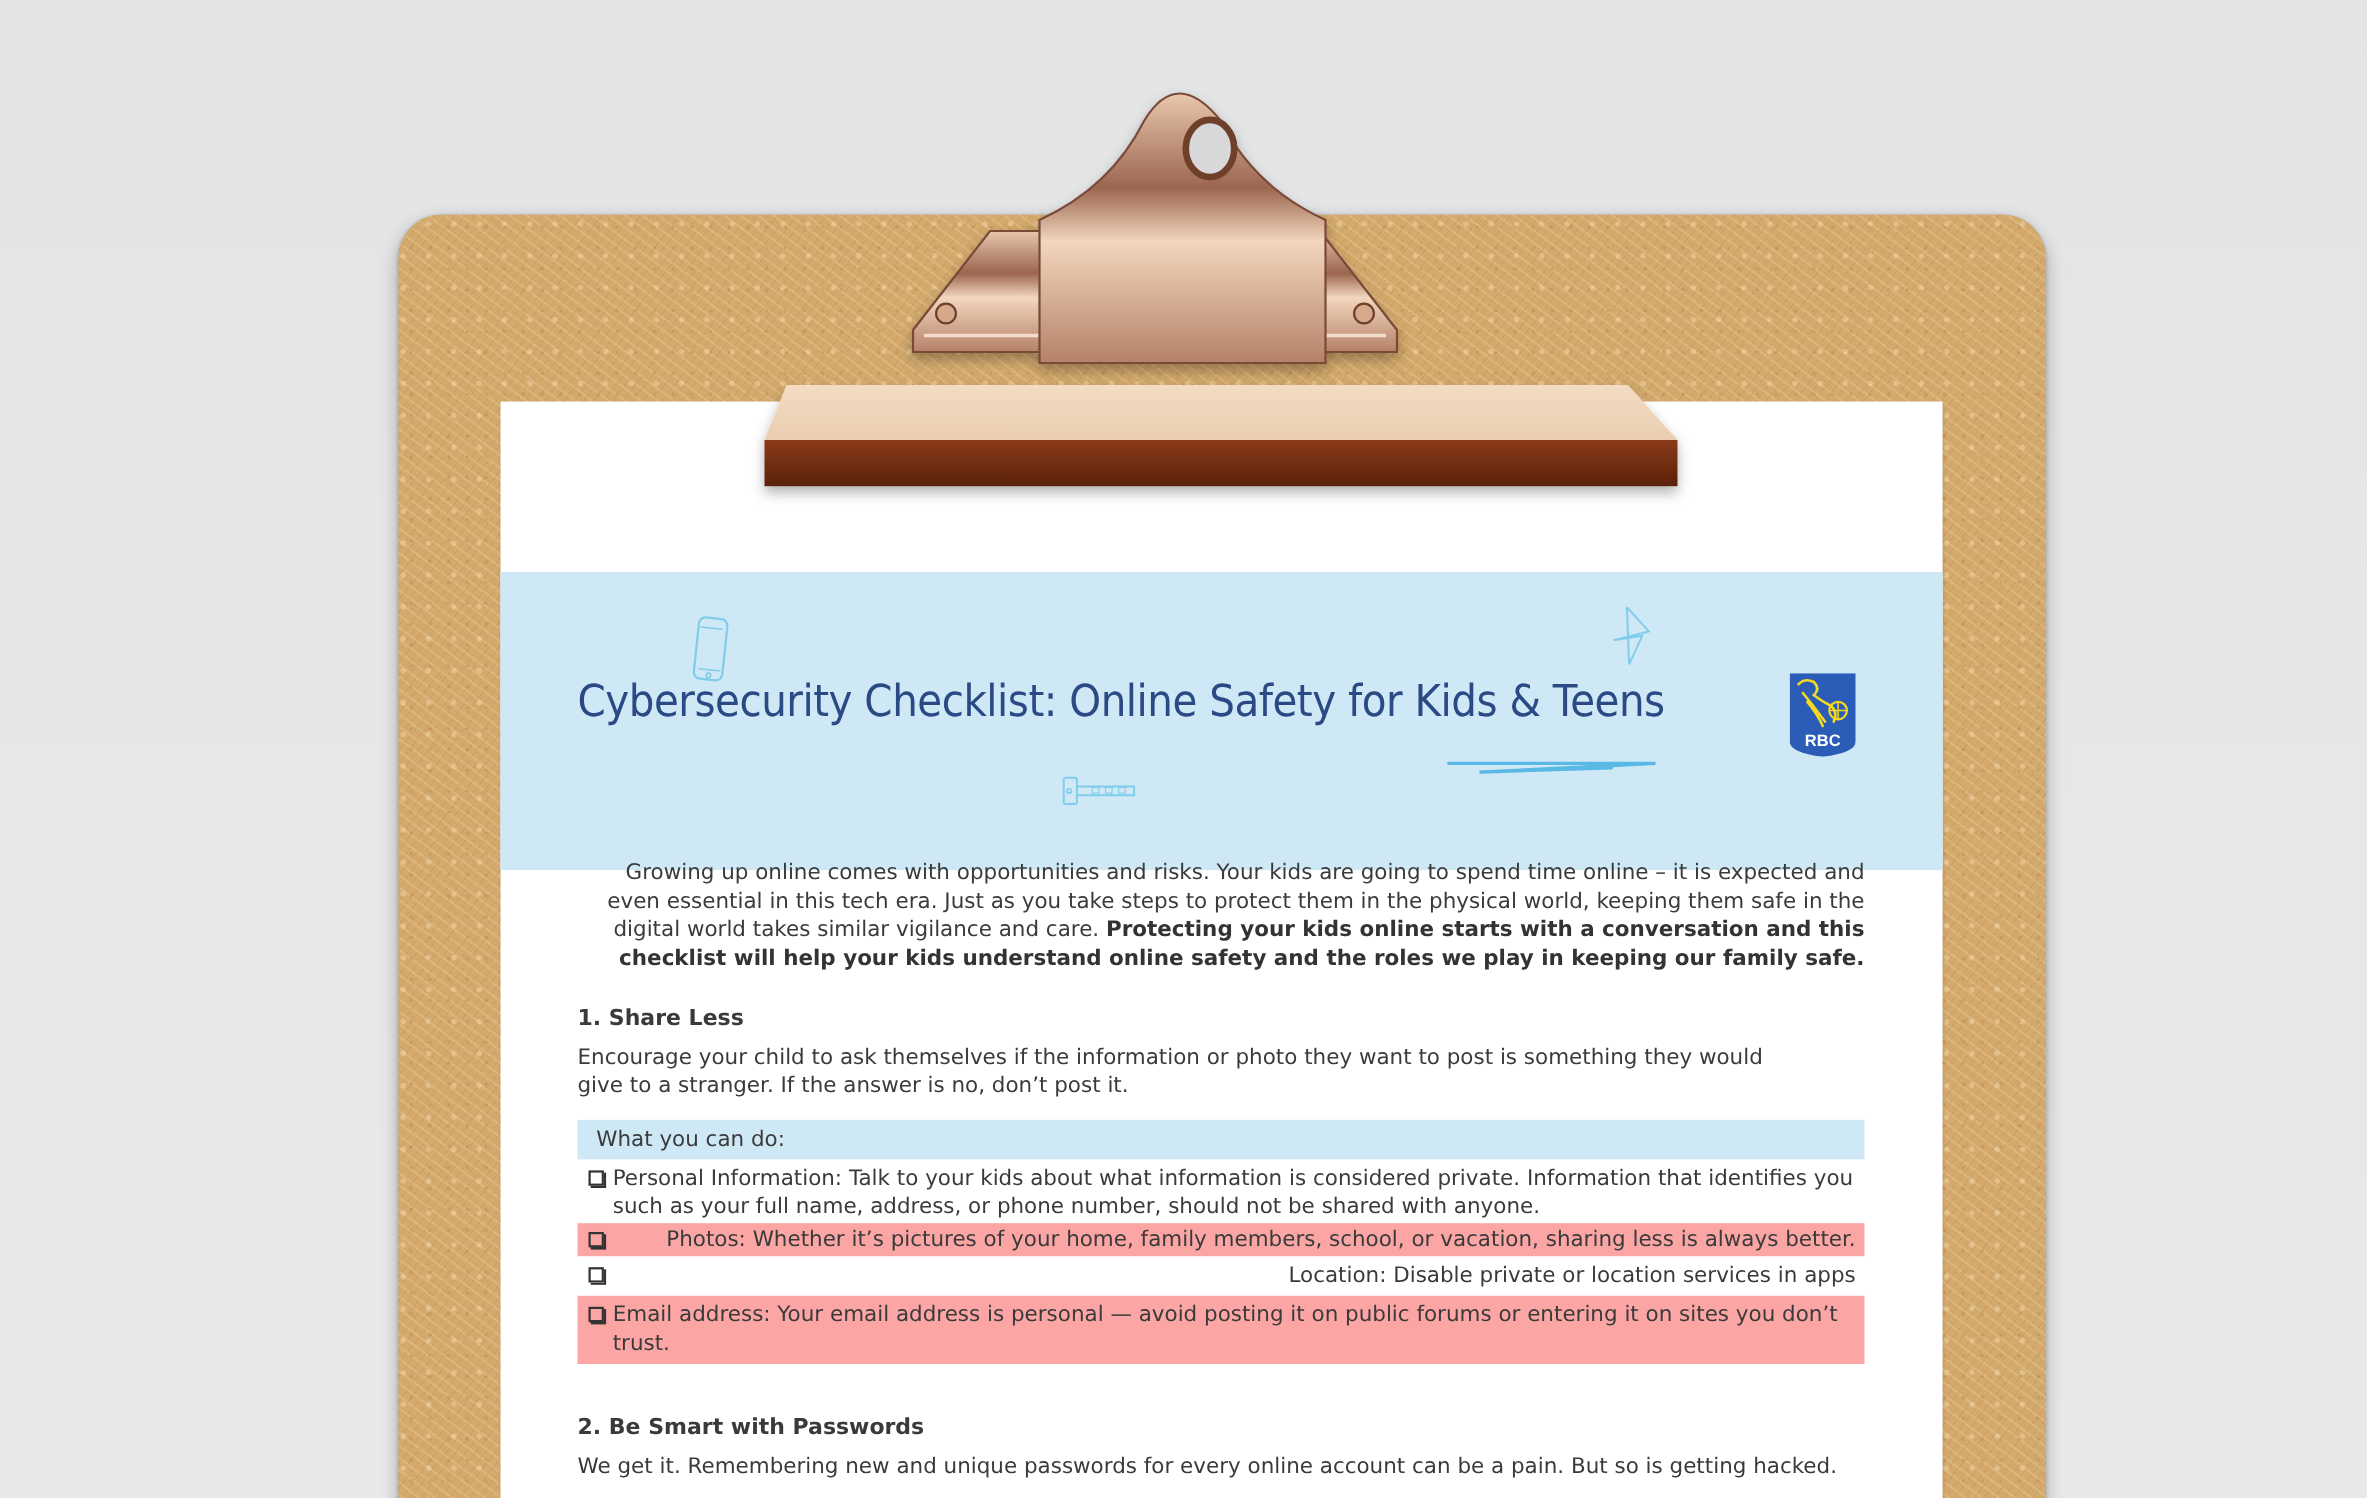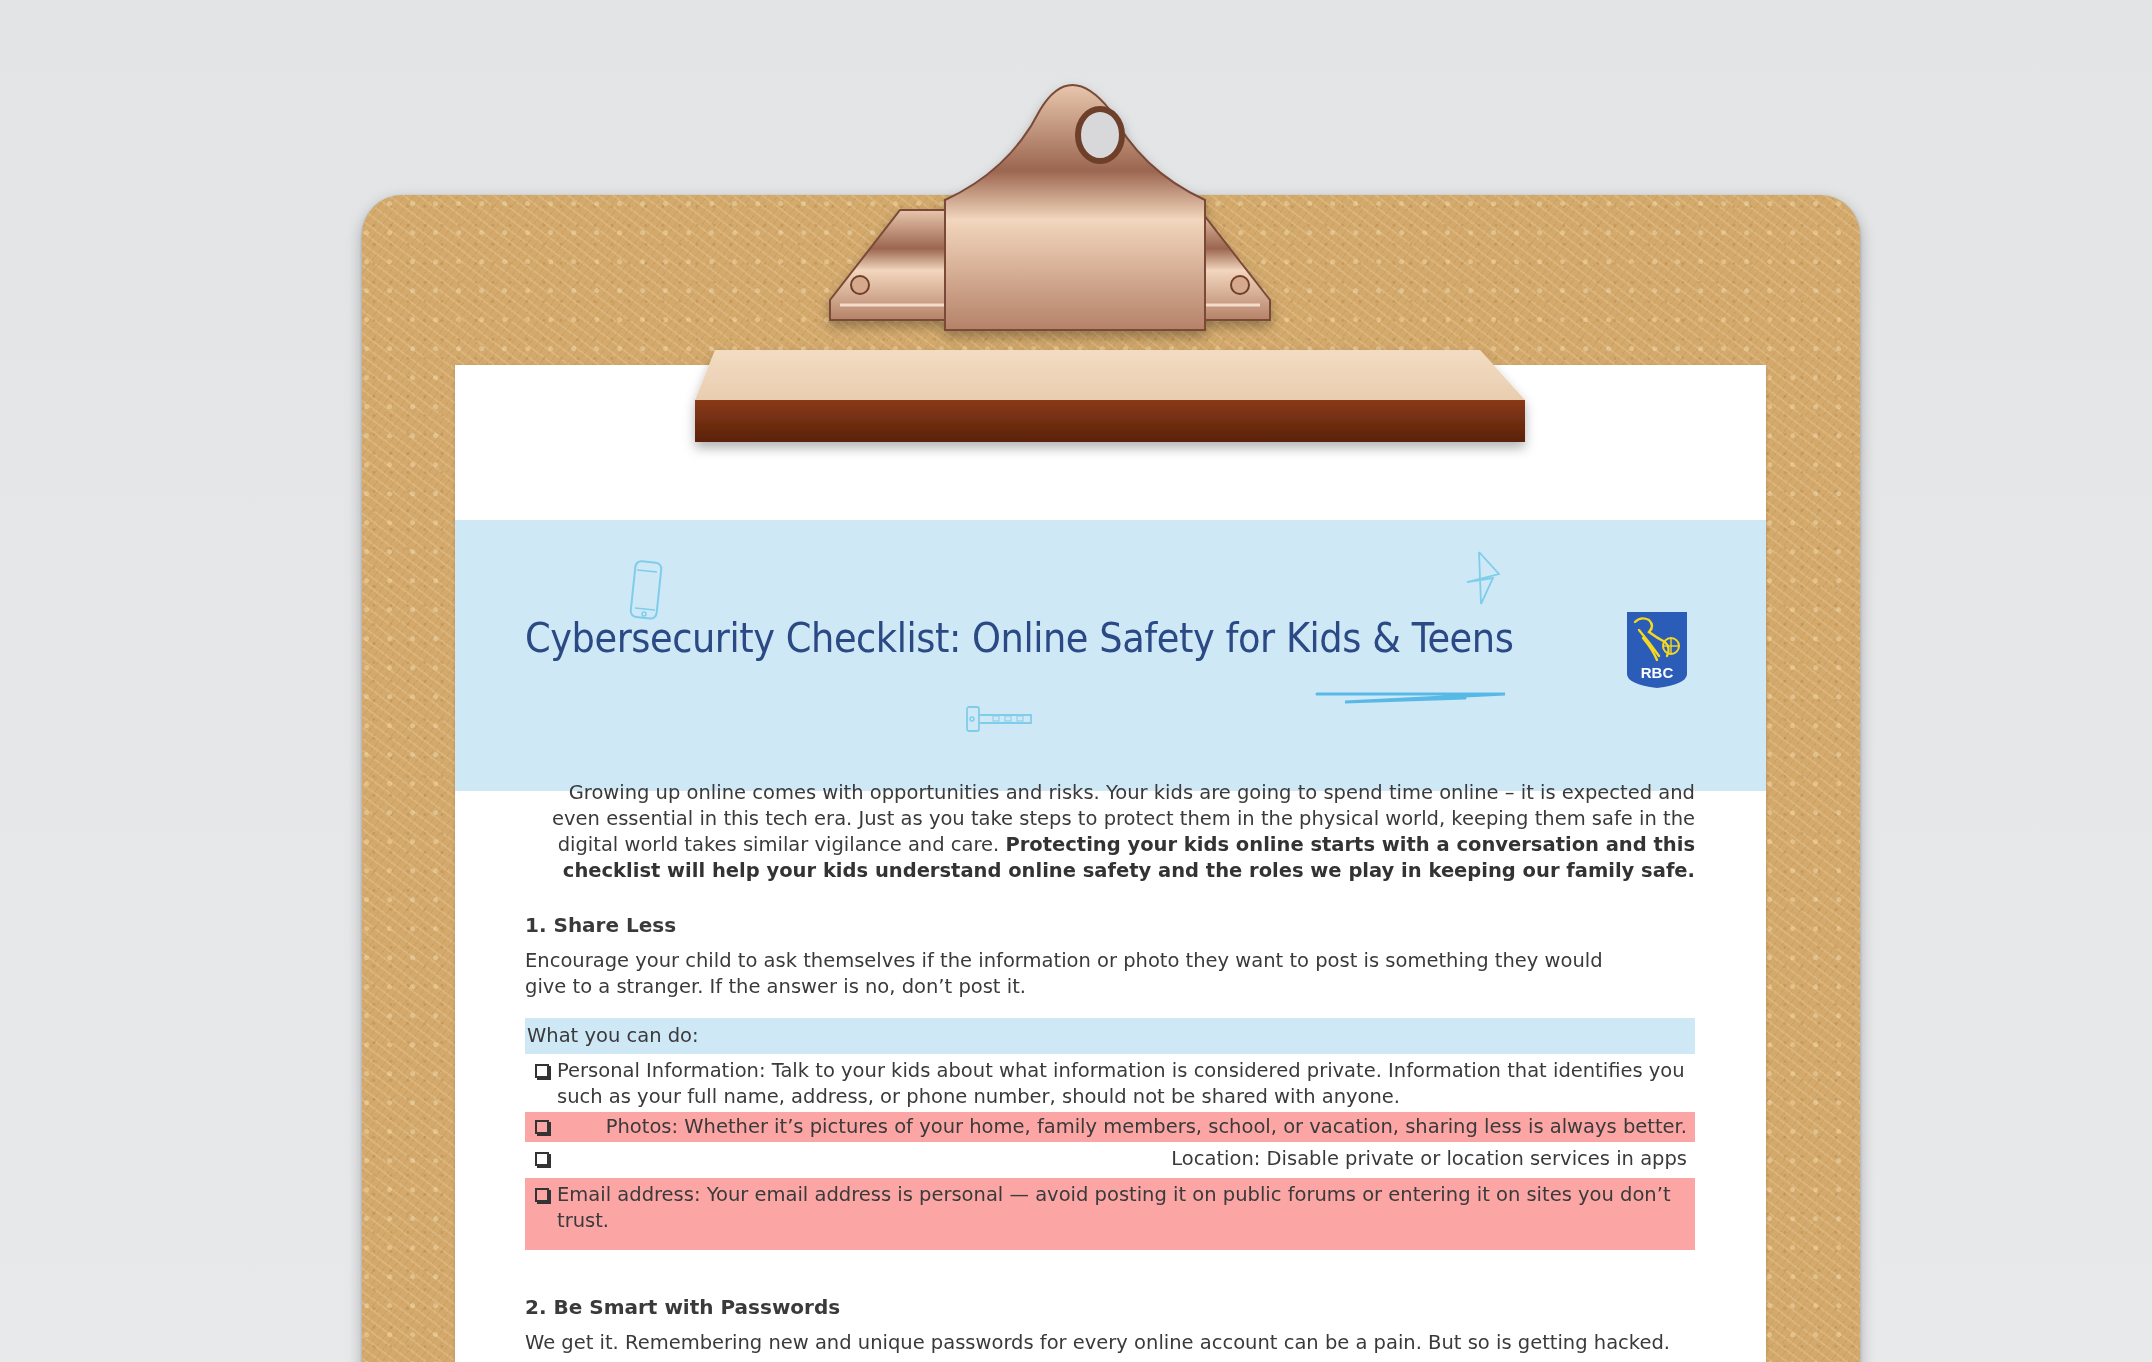--- a/index.html
+++ b/index.html
@@ -41,21 +41,21 @@
   }
   .content {
     position:absolute; left:70px; top:415px; width:1170px;
     color:#3a3a3a; font-size:19.5px; line-height:26px;
   }
   .intro { margin:0;text-align:right; }
   .intro b { font-weight:bold; color:#333; }
   h3 { font-size:20px; font-weight:bold; color:#3a3a3a; margin:28px 0 10px 0; font-weight:600; }
   .sec-body { margin:0 0 18px 0; width:1100px; }
   .what {
-    background:#cfe8f6; padding:2px 2px; height:32px; line-height:32px; margin-bottom:2px;
+    background:#cfe8f6; padding:2px 17px; height:32px; line-height:32px; margin-bottom:2px;
   }
   .item { display:flex; padding:2px 8px 2px 8px;justify-content:space-between; }
   .item.tint { background:#fca5a5; }
   .box { display:inline-block; width:14px; height:14px; border:2px solid #333; box-sizing:border-box; margin:6px 8px 0 2px; flex:none; box-shadow:2px 2px 0 #333; }
   .clip { position:absolute; left:0; top:0; width:2152px; height:460px; pointer-events:none; }
 </style>
 </head>
 <body>
 
 <div class="board"></div>
@@ -112,21 +112,21 @@
       <span>Personal Information: Talk to your kids about what information is considered private. Information that identifies you such as your full name, address, or phone number, should not be shared with anyone.</span>
     </div>
     <div class="item tint">
       <span class="box"></span>
       <span>Photos: Whether it’s pictures of your home, family members, school, or vacation, sharing less is always better.</span>
     </div>
     <div class="item" style="padding-top:4px;padding-bottom:6px">
       <span class="box"></span>
       <span>Location: Disable private or location services in apps</span>
     </div>
-    <div class="item tint" style="padding-top:4px;padding-bottom:16px">
+    <div class="item tint" style="padding-top:4px;padding-bottom:6px">
       <span class="box"></span>
       <span>Email address: Your email address is personal — avoid posting it on public forums or entering it on sites you don’t trust.</span>
     </div>
 
     <h3 style="margin-top:44px">2. Be Smart with Passwords</h3>
     <p class="sec-body" style="width:1170px">We get it. Remembering new and unique passwords for every online account can be a pain. But so is getting hacked.</p>
   </div>
 </div>
 
 <svg class="clip" viewBox="0 0 2152 460">

